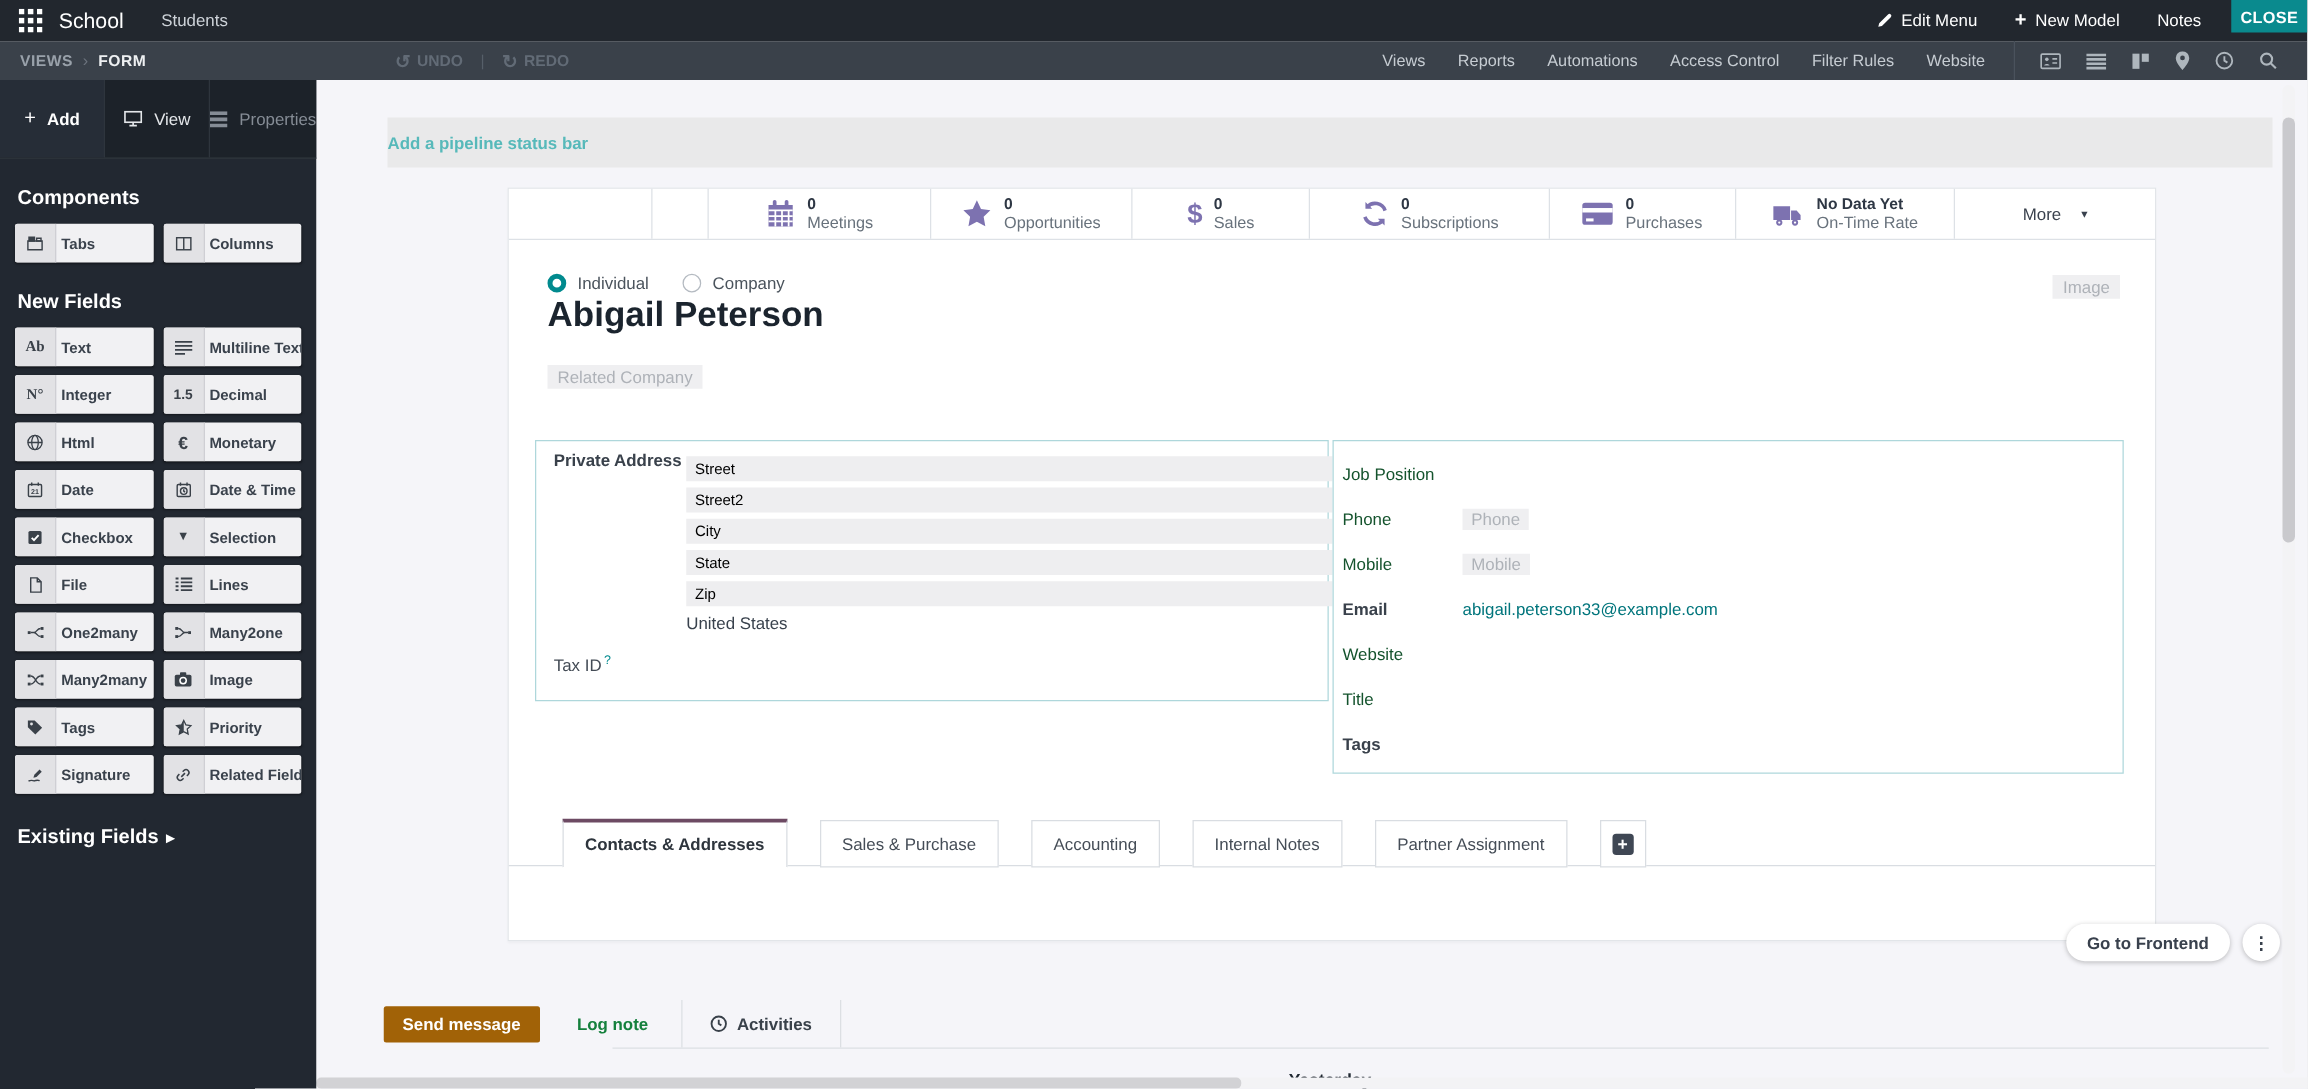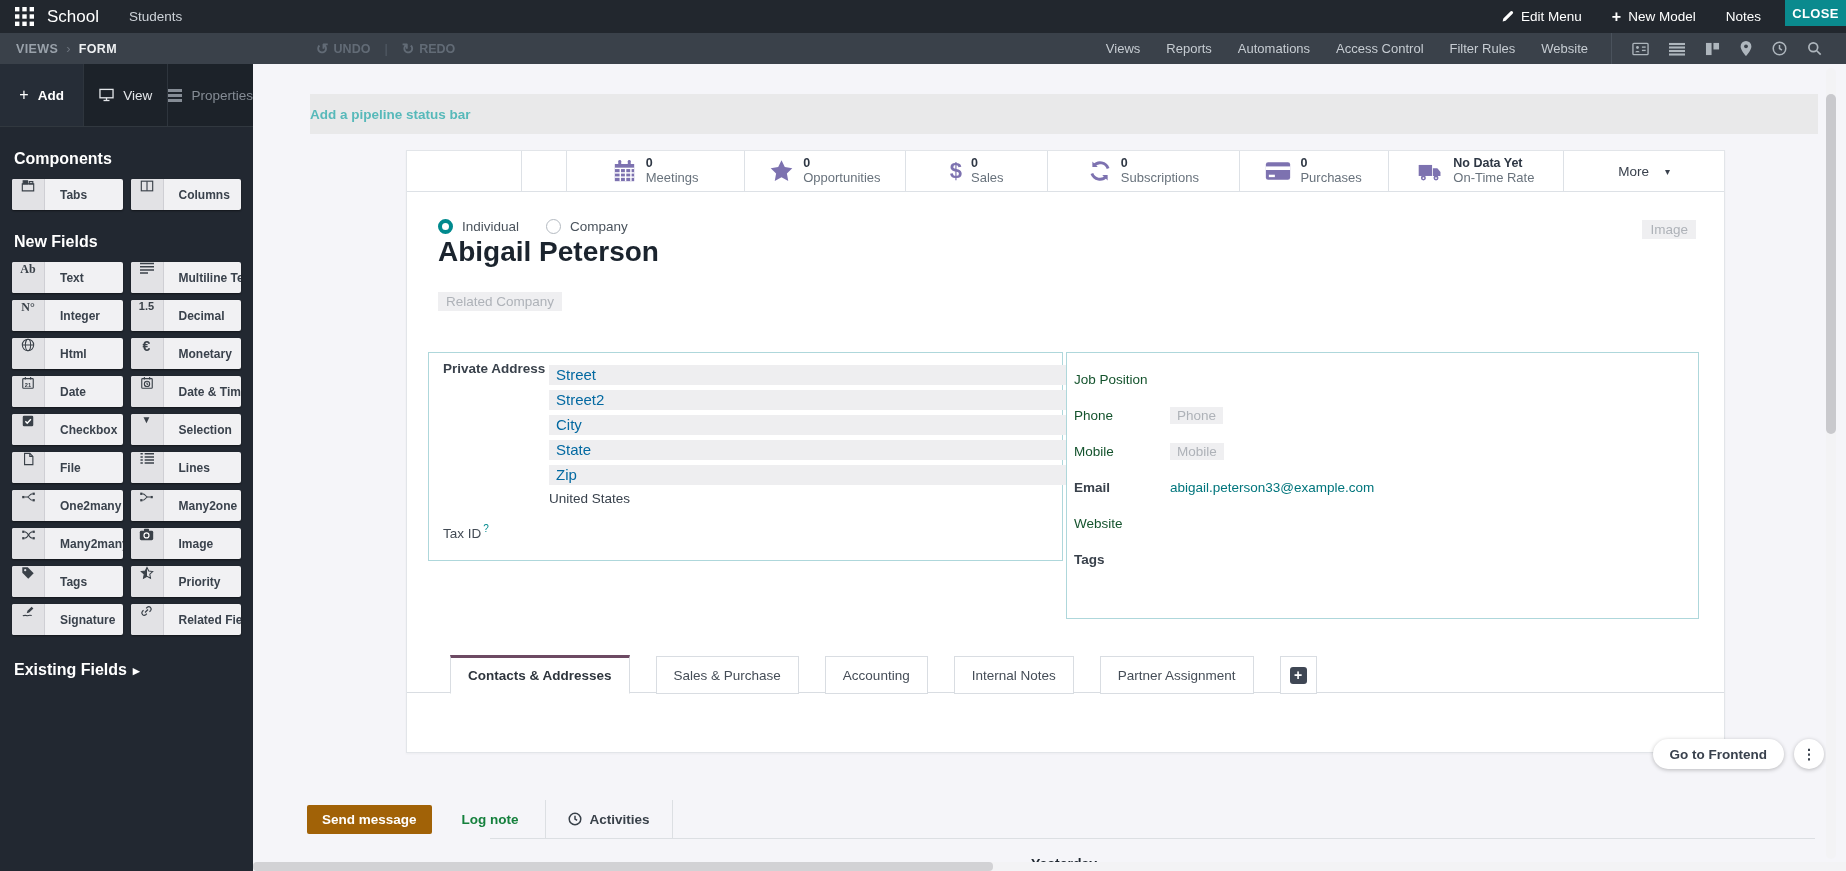--- a/index.html
+++ b/index.html
@@ -37,22 +37,22 @@
   .side-tab{flex:1;display:flex;align-items:center;justify-content:center;gap:9px;font-size:13.5px;color:#e4e7ea;
     border-right:1px solid #2e353d;cursor:pointer}
   .side-tab:last-child{border-right:none}
   .side-tab.active{background:#262d37;color:#fff;font-weight:700}
   .side-tab.dim{color:#858c95}
   .side-body{padding:0 12px}
   .side-h{font-size:16px;font-weight:700;color:#fff;margin:23px 0 11px 2px}
   .btn-grid{display:grid;grid-template-columns:1fr 1fr;gap:7px 8px}
   .fbtn{height:31px;background:#f1f1f3;border-radius:2px;display:flex;align-items:stretch;overflow:hidden;
     box-shadow:0 1px 2px rgba(0,0,0,.45);cursor:grab}
-  .fico{width:33px;flex:none;background:#e2e2e5;border-right:1px solid #cfcfd4;display:flex;justify-content:center;color:#3a4149}
-  .flabel{display:flex;align-items:center;padding-left:15px;font-size:12px;font-weight:700;color:#3a424c;white-space:nowrap}
+  .fico{width:33px;flex:none;background:#e2e2e5;border-right:1px solid #cfcfd4;display:flex;align-items:center;justify-content:center;color:#3a4149}
+  .flabel{display:flex;align-items:center;padding-left:4px;font-size:12px;font-weight:700;color:#3a424c;white-space:nowrap}
   .fico .t{font-size:11px;font-weight:700;color:#3a4149}
   .fico .serif{font-family:"Liberation Serif",serif;font-size:12px}
   .exist-h{font-size:16px;font-weight:700;color:#fff;margin:26px 0 0 2px;cursor:pointer}
   .exist-h .car{font-size:13px;margin-left:6px}
 
   
   .main{position:absolute;top:64px;left:253px;right:0;bottom:0;background:#f5f5f9}
   .banner{position:absolute;left:57px;top:30px;width:1508px;height:40px;background:#e9e9ea;
     display:flex;align-items:center;justify-content:flex-start;cursor:pointer}
   .banner span{font-size:13.5px;font-weight:700;color:#57b9ba}
@@ -79,21 +79,21 @@
   .chip{display:inline-block;background:#efeff1;color:#aeb2b8;font-size:13.5px;padding:2px 8px;cursor:pointer}
   .related-chip{position:absolute;left:31px;top:141px}
   .image-chip{position:absolute;right:28px;top:69px}
 
   
   .group{position:absolute;border:1px solid #aed7db;background:#fff}
   .g-left{left:21px;top:201px;width:635px;height:209px}
   .g-right{left:659px;top:201px;width:633px;height:267px}
   .glabel{position:absolute;font-size:13.5px;color:#434b55}
   .glabel.b{font-weight:700;color:#39414b}
-  .abar{position:absolute;left:120px;width:582px;height:20px;background:#eeeef0;font-size:15px;color:#0369a1;
+  .abar{position:absolute;left:120px;width:582px;height:20px;background:#eeeef0;font-size:12px;color:#000000;
     line-height:20px;padding-left:7px;cursor:text}
   .plainval{position:absolute;left:120px;font-size:13.5px;color:#39424d}
   .sup-help{color:#018a8e;font-size:10px;vertical-align:super;margin-left:2px}
   .crow{display:flex;align-items:center;height:36px}
   .g-right .inner{padding:8px 0 0 7px}
   .crow .lab{width:96px;flex:none;font-size:13.5px;color:#14532d}
   .crow .lab.b{font-weight:700;color:#39414b}
   .crow .chip{padding:1px 7px}
   .link{font-size:13.5px;color:#01757c;cursor:pointer}
 
@@ -621,20 +621,23 @@
             <span class="chip">Mobile</span>
           </div>
           <div class="crow">
             <span class="lab b">Email</span>
             <span class="link">abigail.peterson33@example.com</span>
           </div>
           <div class="crow">
             <span class="lab">Website</span>
           </div>
           <div class="crow">
+            <span class="lab">Title</span>
+          </div>
+          <div class="crow">
             <span class="lab b">Tags</span>
           </div>
         </div>
       </div>
 
       <div class="nbline"></div>
       <div class="nbtabs">
         <div class="nbtab active">Contacts &amp; Addresses</div>
         <div class="nbtab">Sales &amp; Purchase</div>
         <div class="nbtab">Accounting</div>

